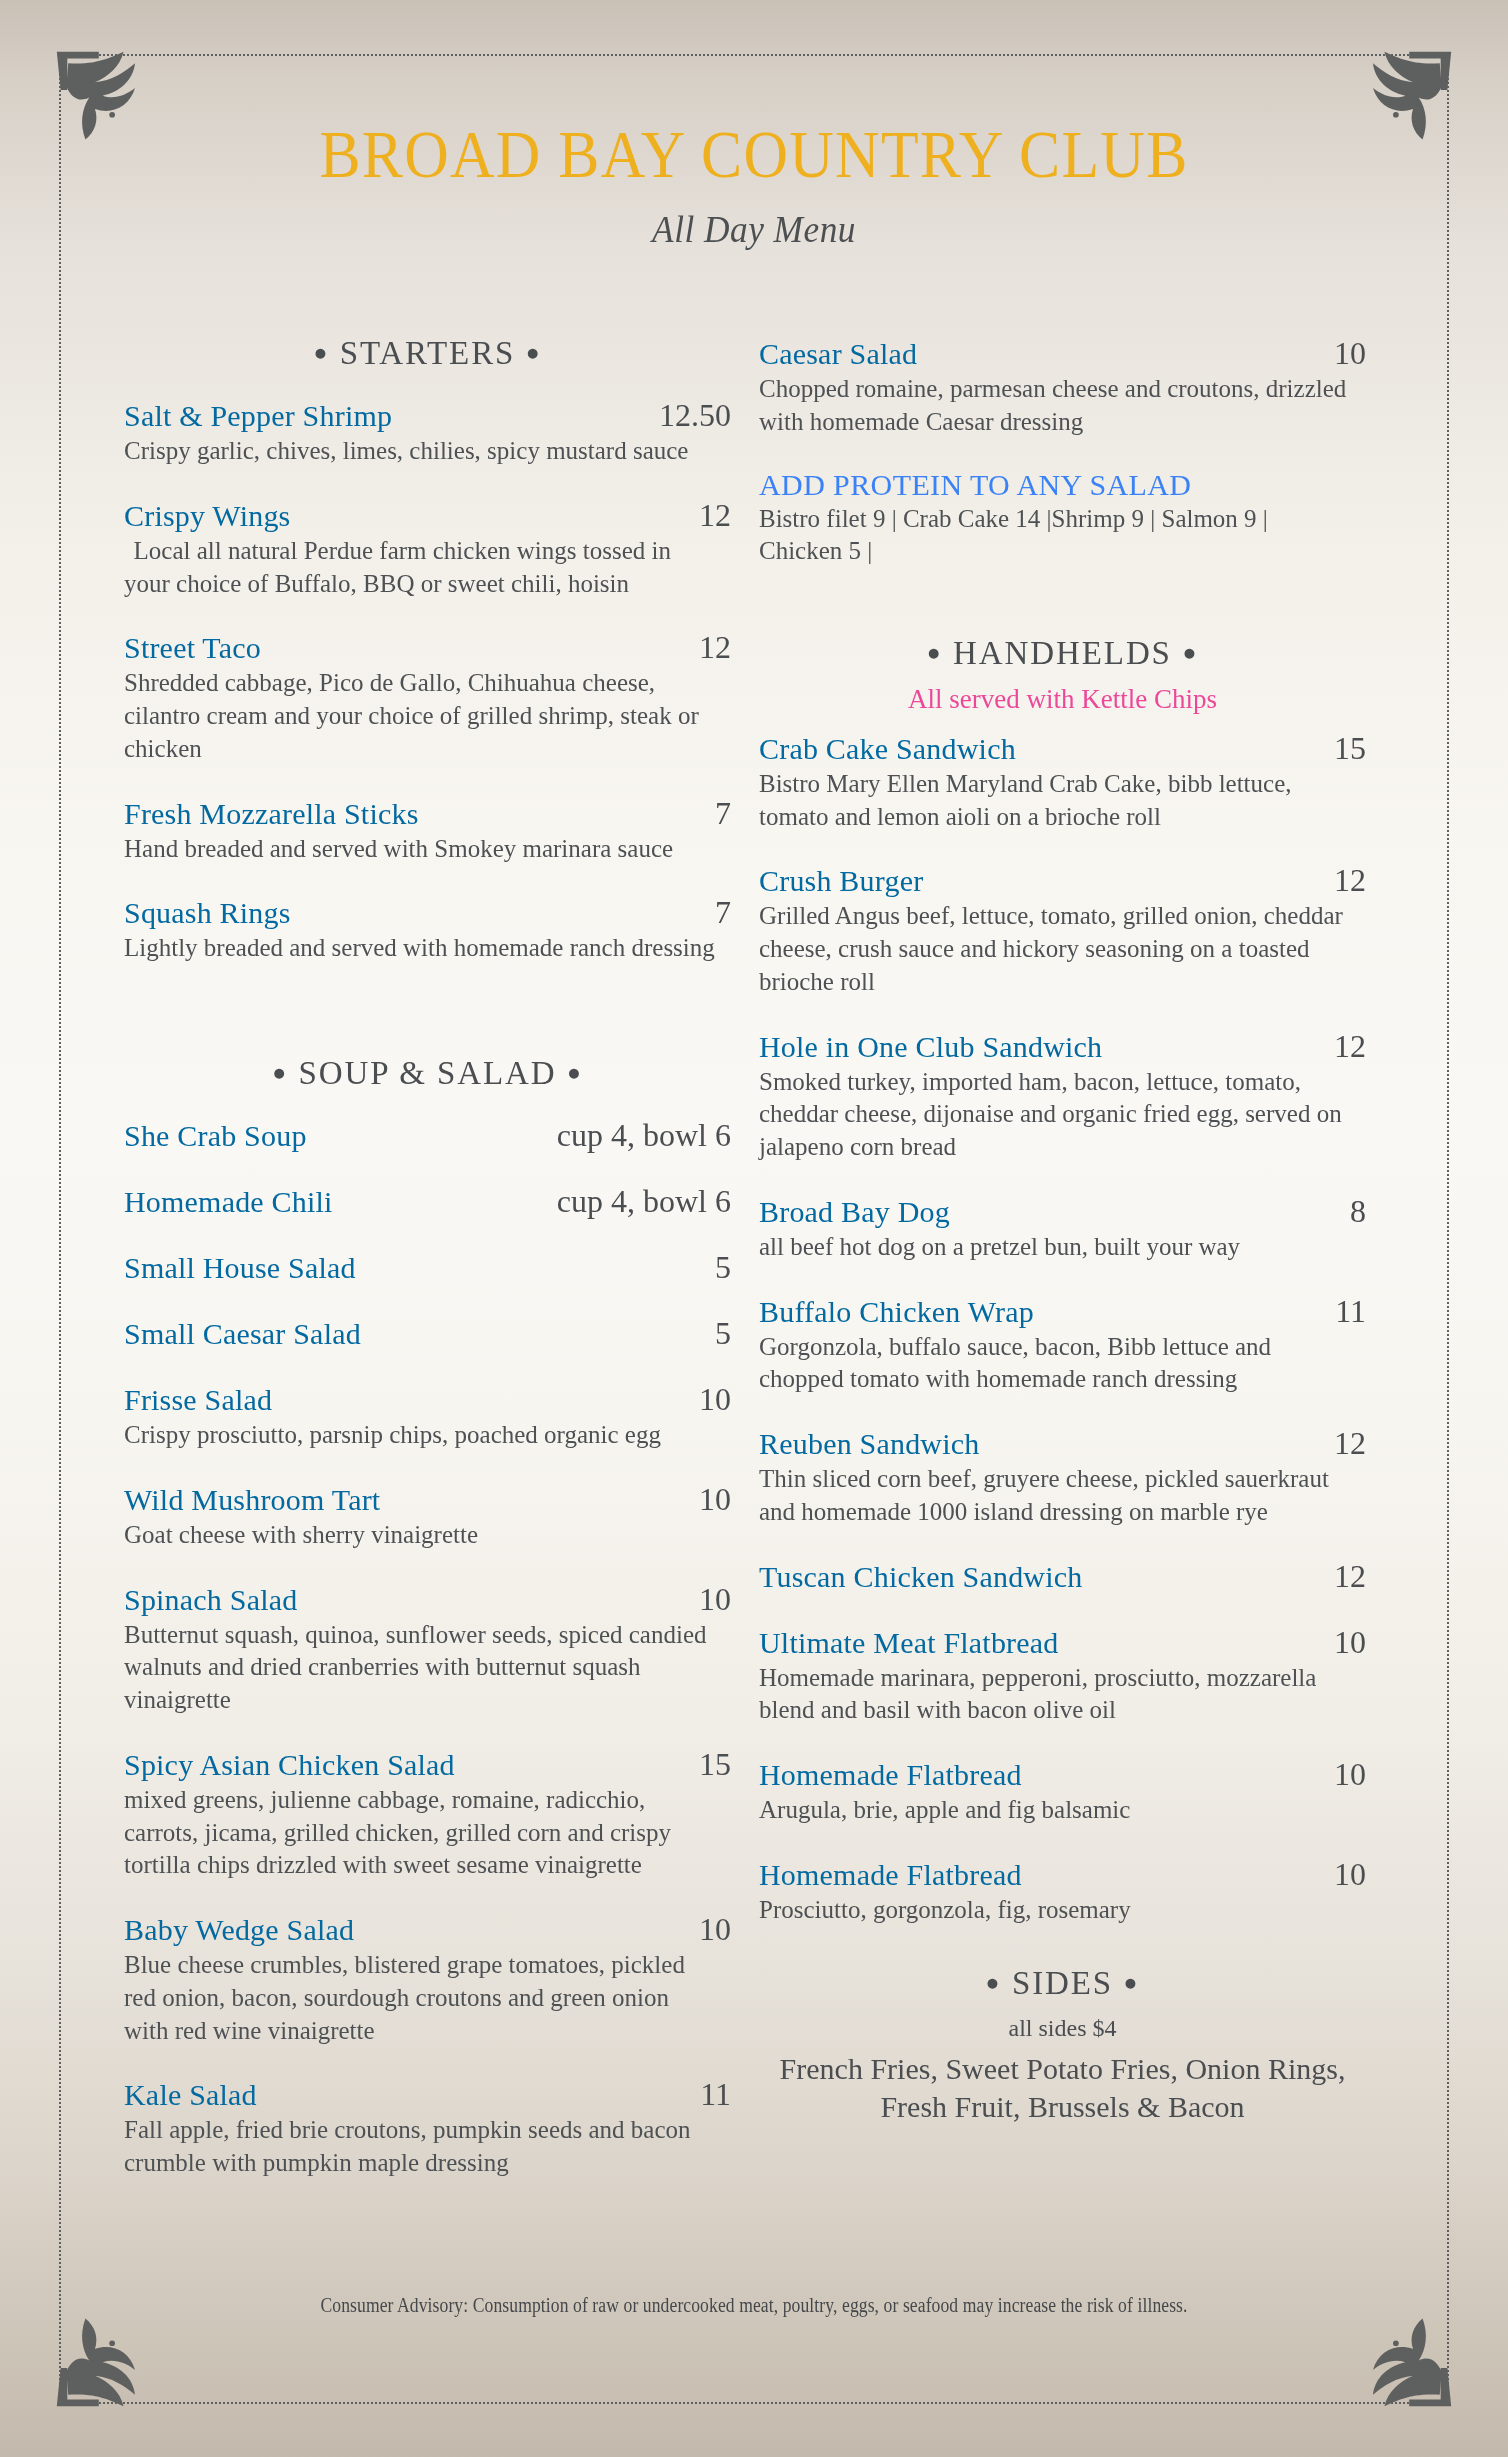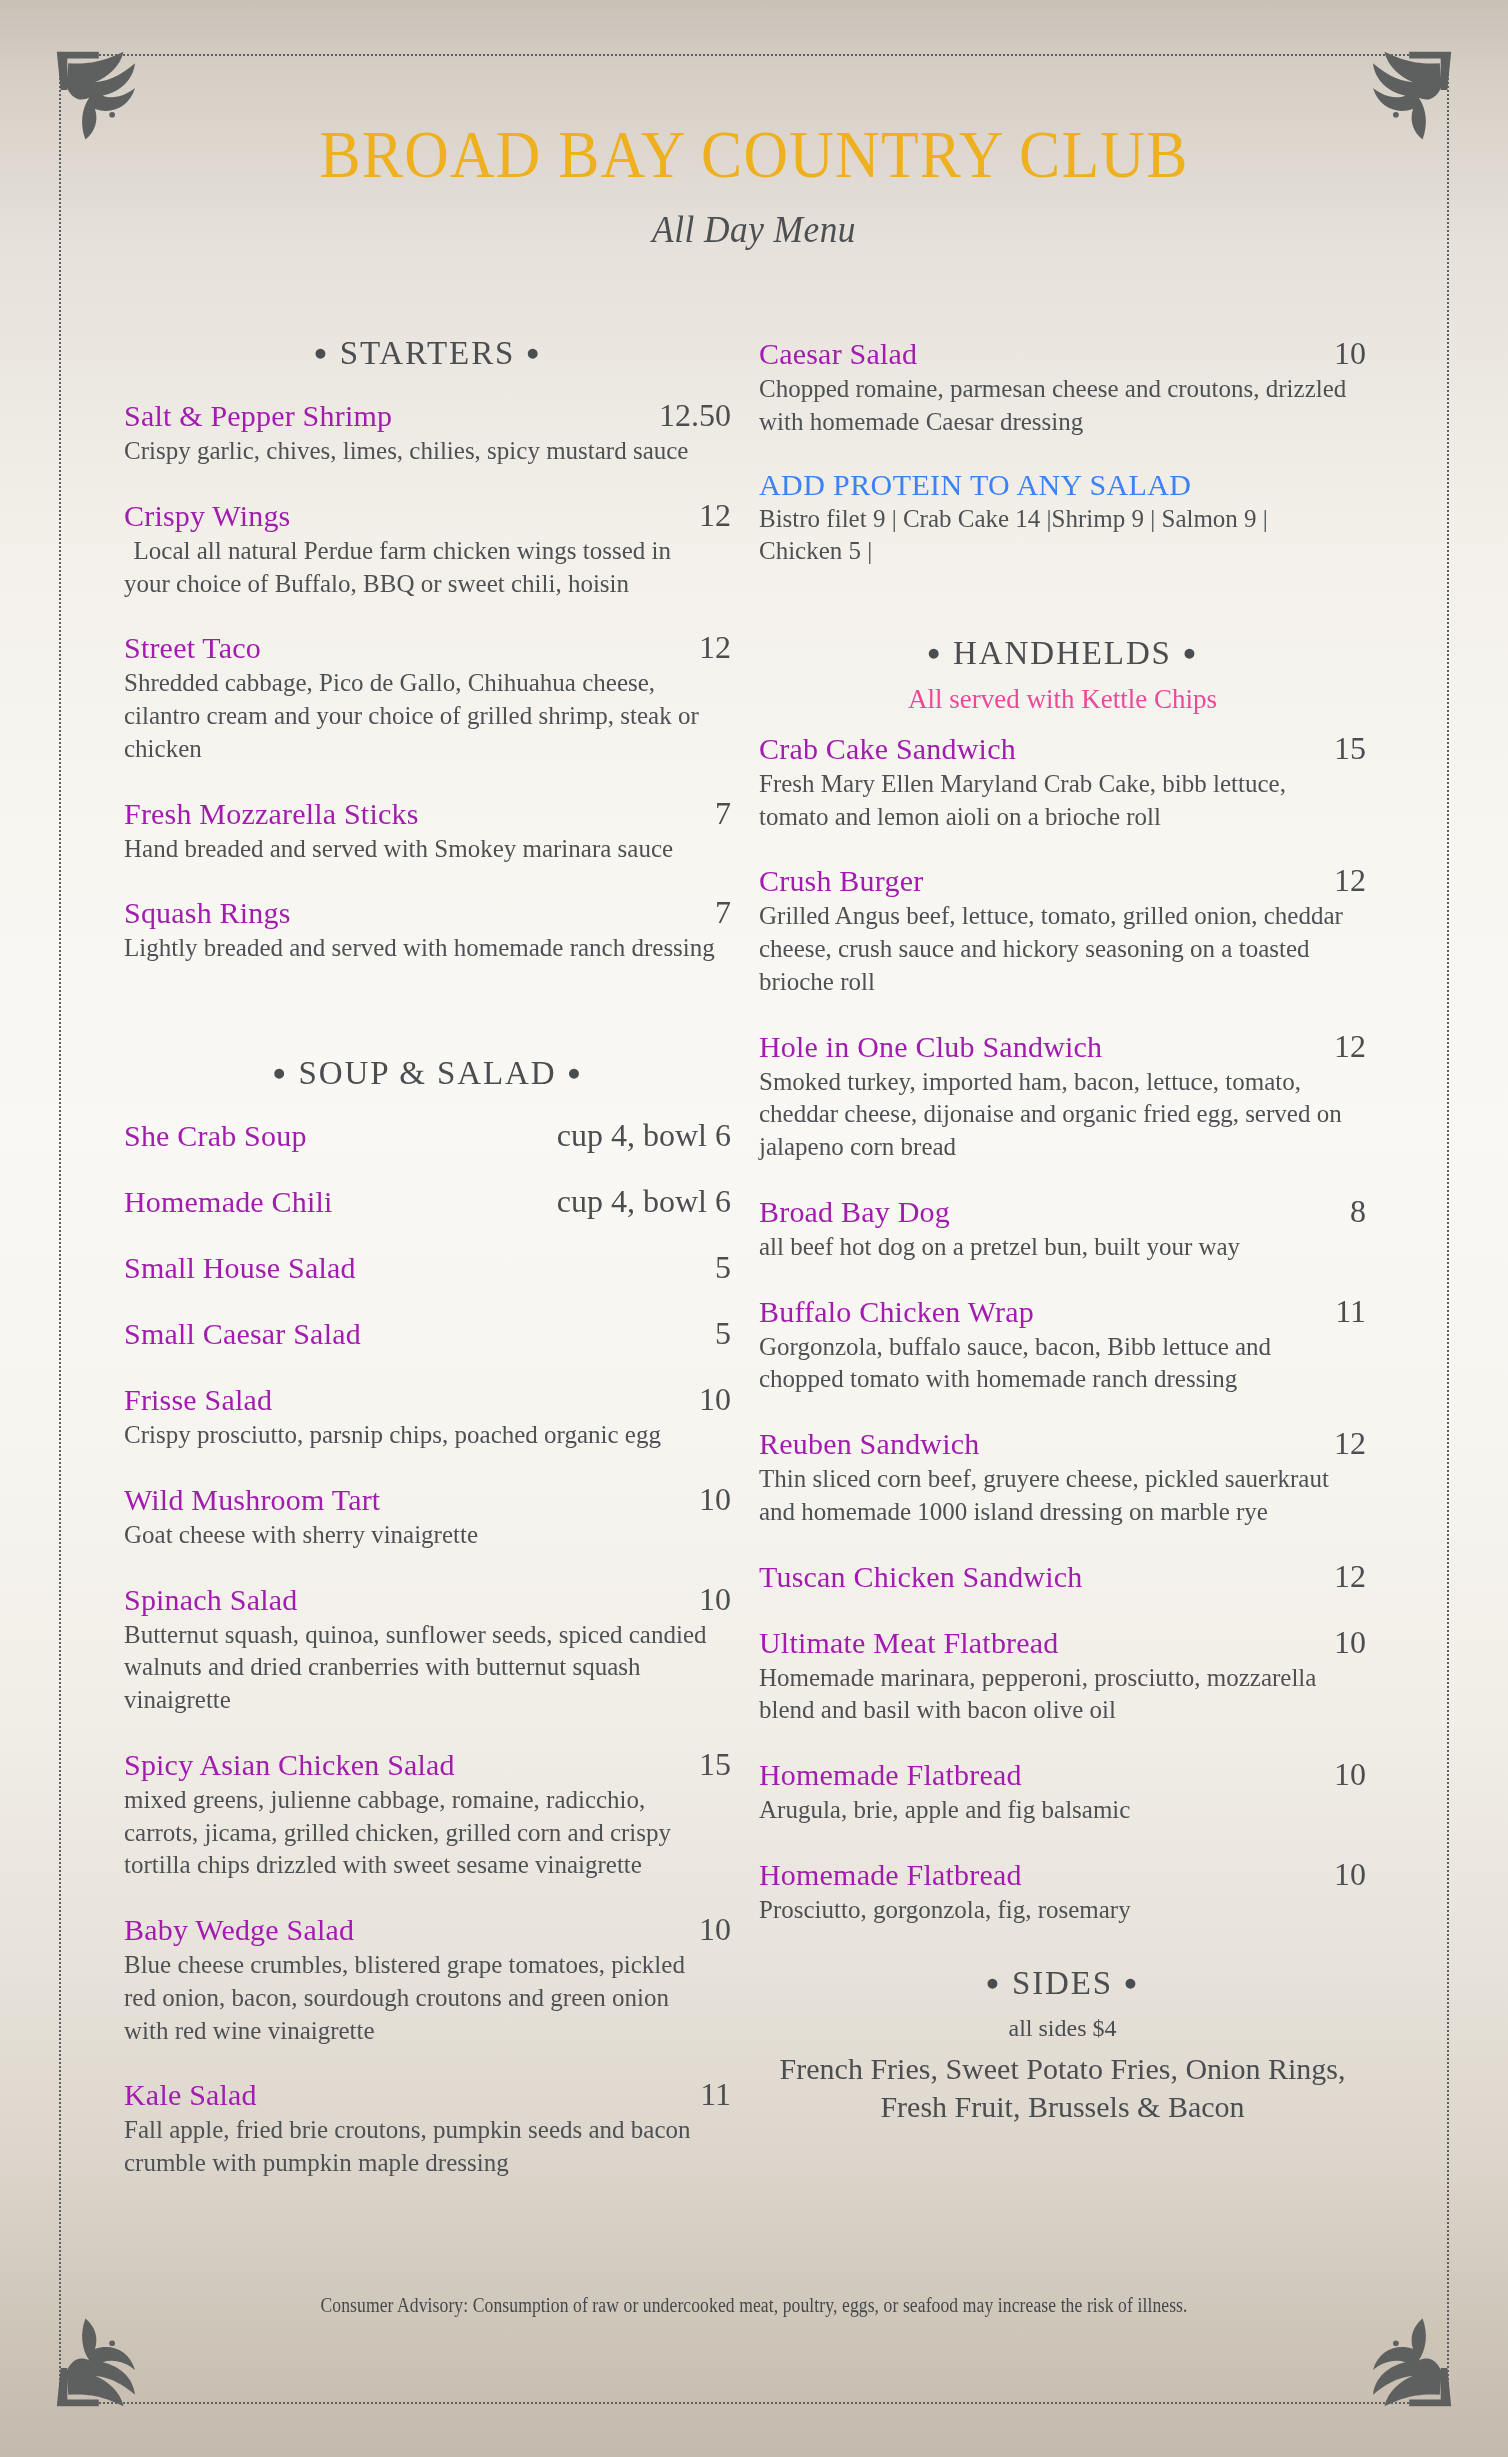--- a/index.html
+++ b/index.html
@@ -110,21 +110,21 @@
 
   .item { margin-bottom: 29px; }
   .item-head {
     display: flex;
     align-items: baseline;
     justify-content: space-between;
     white-space: nowrap;
   }
   .item-name {
     font-size: 30px;
-    color: #a21caf;
+    color: #0369a1;
     letter-spacing: 0.2px;
   }
   .item-price {
     font-size: 32px;
     color: #4b4e51;
     padding-left: 15.3px;
   }
   .item-desc {
     font-size: 25px;
     line-height: 1.31;
@@ -374,21 +374,21 @@
     <div class="section-head">
       <span class="dot">●</span><span>HANDHELDS</span><span class="dot">●</span>
     </div>
     <div class="section-sub tight">All served with Kettle Chips</div>
 
     <div class="item">
       <div class="item-head">
         <span class="item-name">Crab Cake Sandwich</span>
         <span class="item-price">15</span>
       </div>
-      <div class="item-desc">Fresh Mary Ellen Maryland Crab Cake, bibb lettuce, tomato and lemon aioli on a brioche roll</div>
+      <div class="item-desc">Bistro Mary Ellen Maryland Crab Cake, bibb lettuce, tomato and lemon aioli on a brioche roll</div>
     </div>
 
     <div class="item">
       <div class="item-head">
         <span class="item-name">Crush Burger</span>
         <span class="item-price">12</span>
       </div>
       <div class="item-desc">Grilled Angus beef, lettuce, tomato, grilled onion, cheddar cheese, crush sauce and hickory seasoning on a toasted brioche roll</div>
     </div>
 

